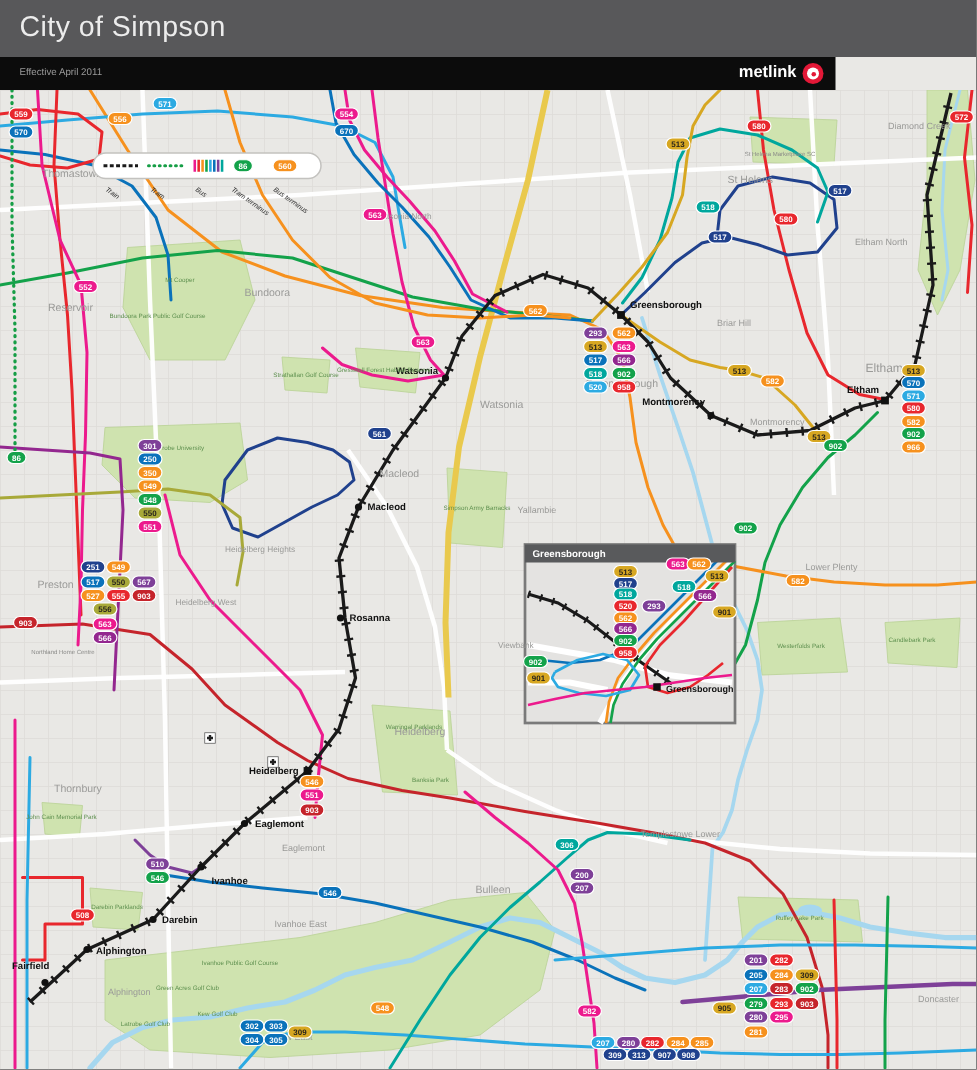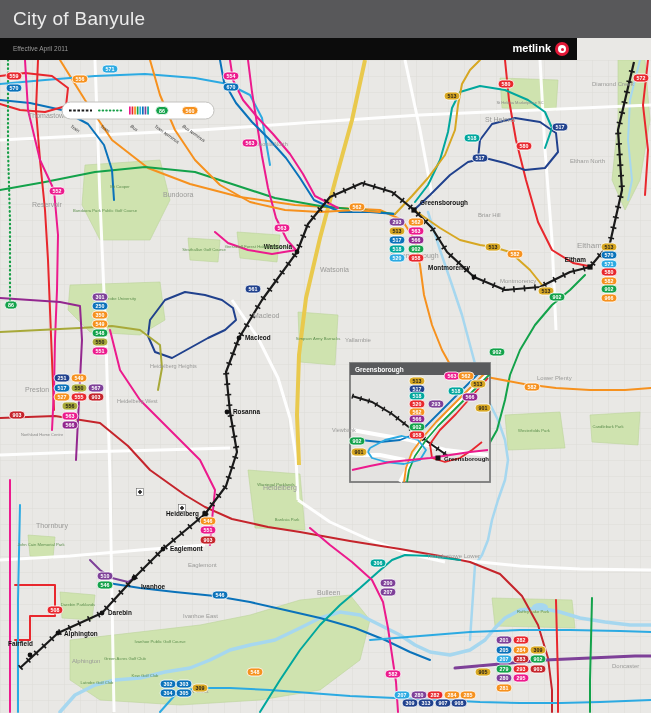--- a/index.html
+++ b/index.html
@@ -1,31 +1,31 @@
 <!DOCTYPE html>
 <html><head>
 <meta charset="utf-8">
 <style>
   html,body{margin:0;padding:0;background:#222;}
   #page{width:651px;height:713px;position:relative;overflow:hidden;background:#e9e8e5;font-family:"Liberation Sans",sans-serif;}
   #titlebar{position:absolute;top:0;left:0;width:651px;height:38px;background:#58585a;}
   #titlebar .t{position:absolute;left:13px;top:8px;font-size:19px;color:#ececec;letter-spacing:.3px;}
-  #subbar{position:absolute;top:38px;left:0;width:557px;height:22px;background:#0c0c0c;padding-left:20px;}
+  #subbar{position:absolute;top:38px;left:0;width:557px;height:22px;background:#0c0c0c;}
   #subbar .s{position:absolute;left:13px;top:7px;font-size:6.5px;color:#9a9a9a;}
   #brand{position:absolute;right:26px;top:4px;font-size:11px;font-weight:bold;color:#fff;}
   #brandicon{position:absolute;right:8px;top:4px;width:14px;height:14px;border-radius:50%;background:#e31837;}
   #brandicon:before{content:"";position:absolute;left:3px;top:3px;width:8px;height:8px;border-radius:50%;background:#fff;}
   #brandicon:after{content:"";position:absolute;left:5.5px;top:5.5px;width:3px;height:3px;border-radius:50%;background:#e31837;}
   #mapwrap{position:absolute;top:60px;left:0;width:651px;height:653px;}
 </style>
 </head>
 <body>
 <div id="page">
   <div id="titlebar">
-    <div class="t">City of Banyule</div>
+    <div class="t">City of Simpson</div>
   </div>
   <div id="subbar">
     <div class="s">Effective April 2011</div>
     <div id="brand">metlink</div>
     <div id="brandicon"></div>
   </div>
   <div id="mapwrap"><svg width="651" height="653" viewBox="0 0 651 653">
         <rect x="0" y="0" width="651" height="653" fill="#e9e8e5"></rect>
         <defs>
           <pattern id="grid" width="16" height="16" patternUnits="userSpaceOnUse">

